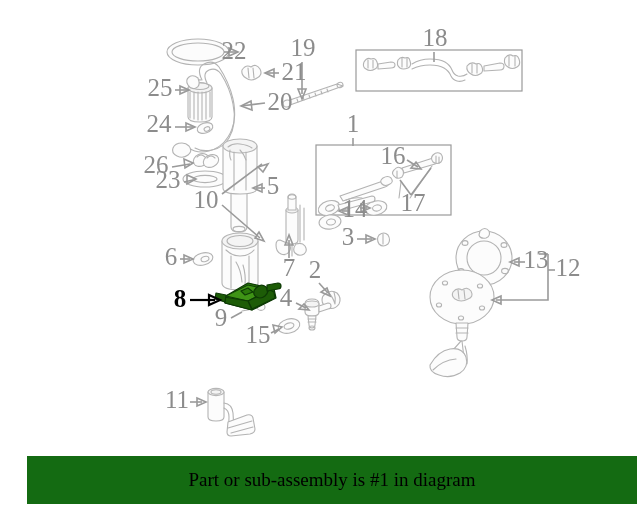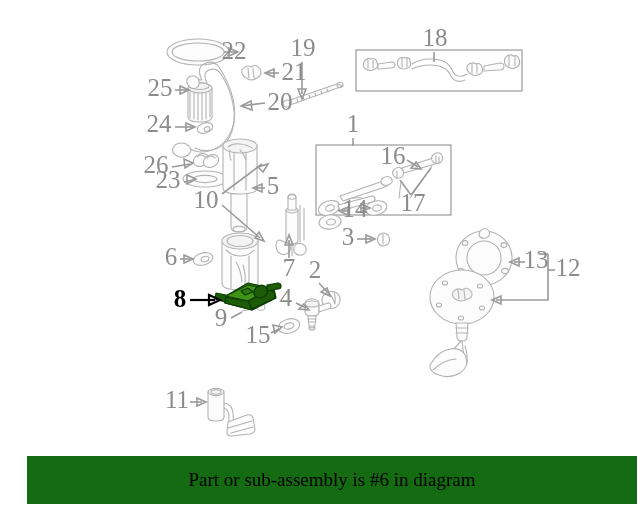--- a/index.html
+++ b/index.html
@@ -442,16 +442,16 @@
       <text class="lbl-hi" x="168" y="301" text-anchor="middle">8</text>
       <text class="lbl" x="274" y="300" text-anchor="middle">4</text>
       <text class="lbl" x="209" y="320" text-anchor="middle">9</text>
       <text class="lbl" x="246" y="337" text-anchor="middle">15</text>
       <text class="lbl" x="165" y="402" text-anchor="middle">11</text>
     </g>
 
   </svg>
 
   <div class="banner">
-    <div class="banner-line">Part or sub-assembly is #6 in diagram</div>
+    <div class="banner-line">Part or sub-assembly is #1 in diagram</div>
   </div>
 
 </div>
 
 </body></html>

